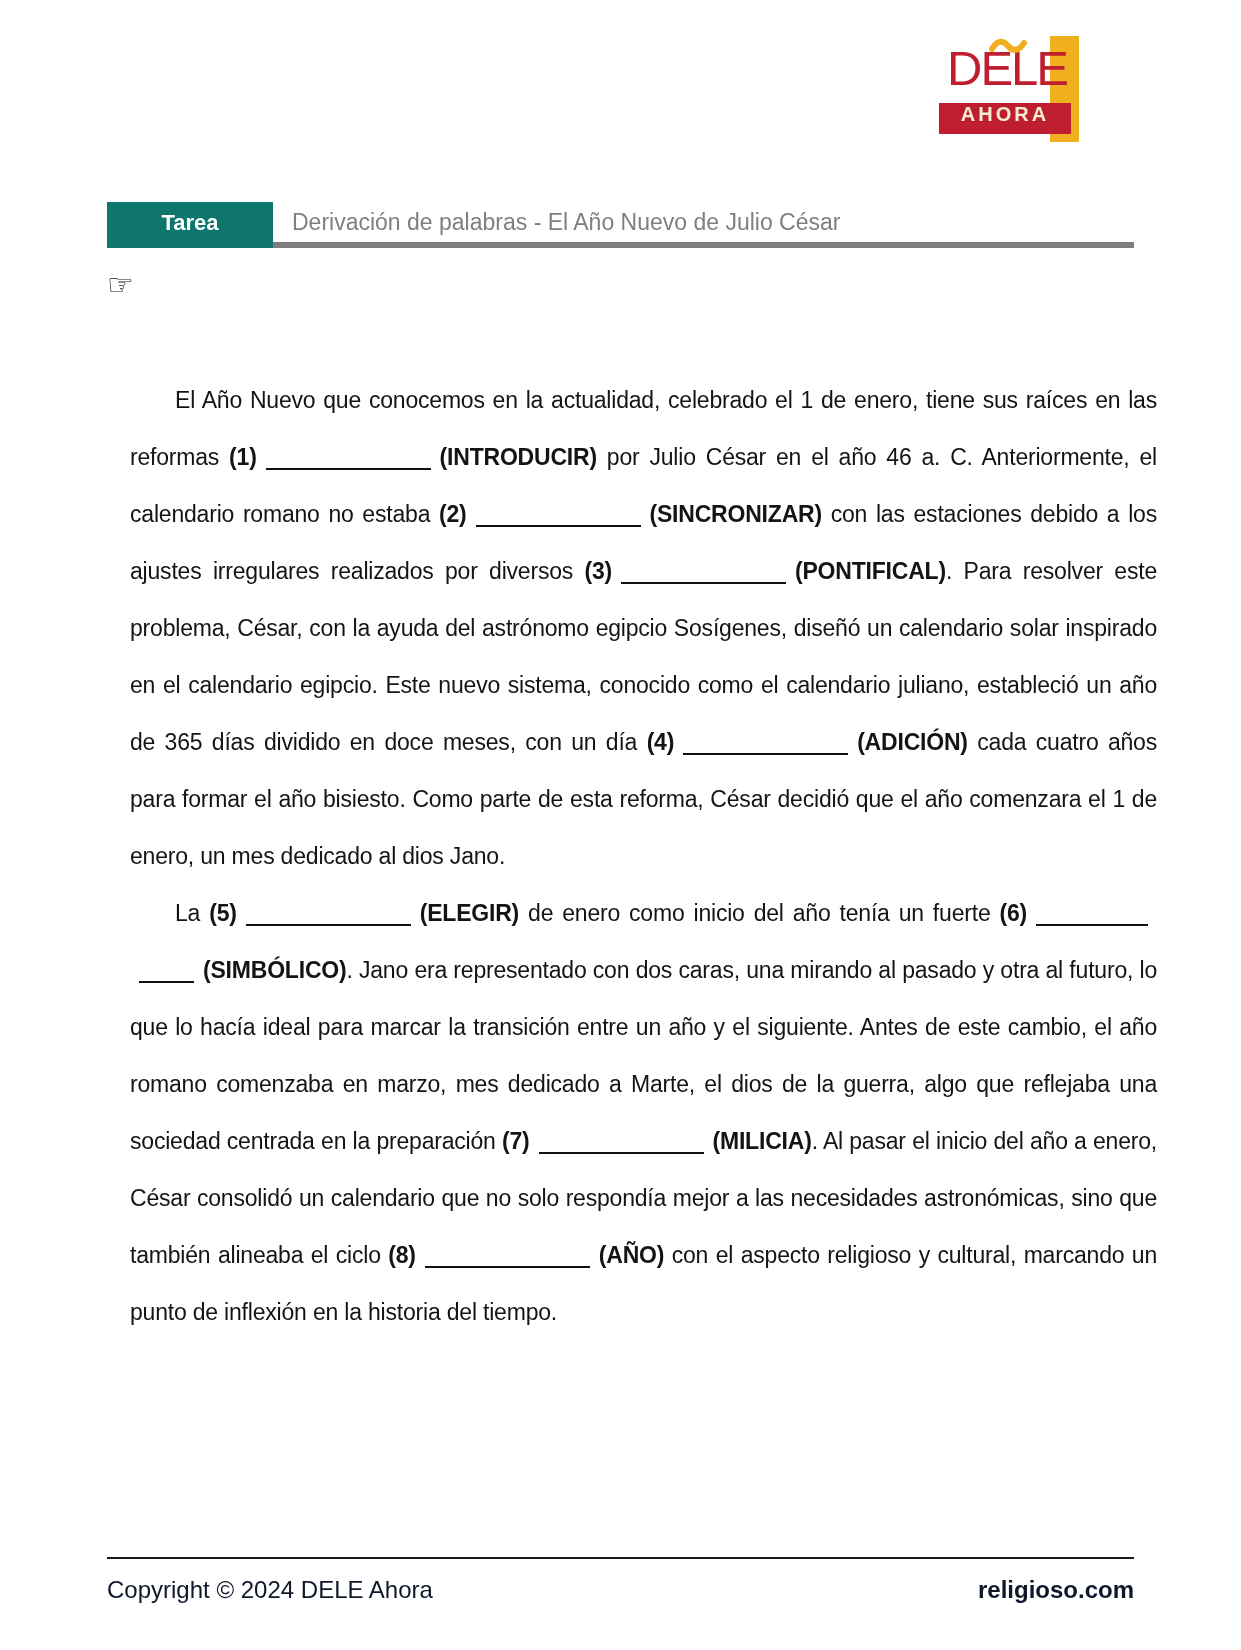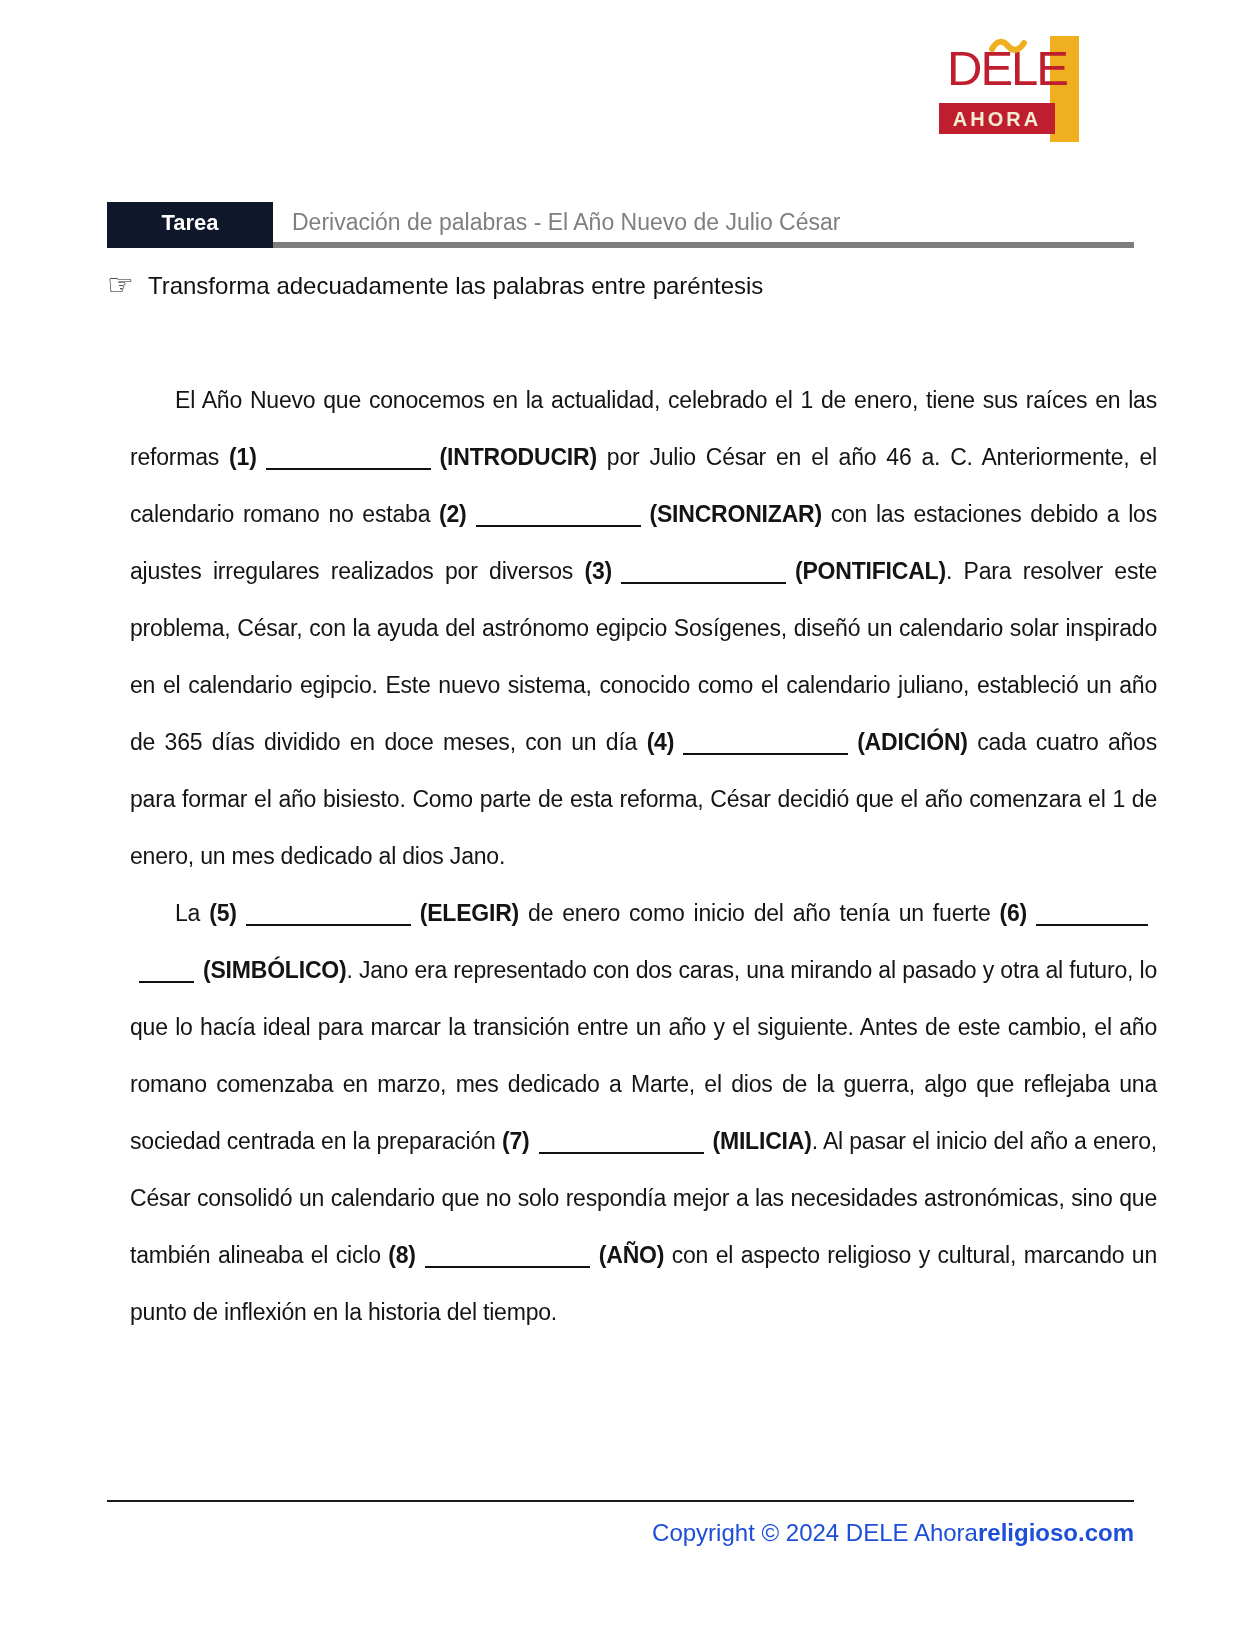--- a/index.html
+++ b/index.html
@@ -29,26 +29,25 @@
     top: 0;
     width: 29px;
     height: 106px;
     background: var(--logo-yellow, #F0AF1F);
     z-index: 1;
   }
   .logo-band {
     position: absolute;
     left: 3px;
     top: 67px;
-    width: 116px;
+    width: 132px;
     height: 31px;
     background: var(--logo-red, #BE1E2D);
     z-index: 2;
     display: flex;
-    align-items: center;
     justify-content: center;
   }
   .logo-band span {
     color: var(--logo-cream, #F5EDD3);
     font-weight: bold;
     font-size: 20px;
     letter-spacing: 3px;
     line-height: 1;
     padding-top: 1px;
   }
@@ -87,21 +86,21 @@
     width: 100%;
     height: 6px;
     background: #7d7d7d;
   }
   .task-tag {
     position: absolute;
     left: 0;
     top: 0;
     width: 166px;
     height: 46px;
-    background: #0f172a;
+    background: #0f766e;
     color: #ffffff;
     font-weight: bold;
     font-size: 22px;
     display: flex;
     align-items: center;
     justify-content: center;
     padding-bottom: 4px;
   }
   .task-title {
     position: absolute;
@@ -155,29 +154,29 @@
     height: 1em;
     border-bottom: 2.5px solid #111;
     vertical-align: -5px;
     margin: 0 9px;
   }
 
   
   .footer {
     position: absolute;
     left: 107px;
-    top: 1500px;
+    top: 1557px;
     width: 1027px;
     border-top: 2px solid #1a1a1a;
     padding-top: 17px;
     display: flex;
-    justify-content: flex-end;
+    justify-content: space-between;
     align-items: baseline;
     font-size: 24px;
-    color: #1d4ed8;
+    color: #0f172a;
   }
   .footer .site { font-weight: bold; }
 </style>
 </head>
 <body>
 
 <div class="page">
 
   <div class="logo">
     <div class="logo-bar"></div>
@@ -191,21 +190,20 @@
   </div>
 
   <div class="header">
     <div class="header-rule"></div>
     <div class="task-tag">Tarea</div>
     <div class="task-title">Derivación de palabras - El Año Nuevo de Julio César</div>
   </div>
 
   <div class="instruction">
     <span class="hand-icon">☞</span>
-    <span>Transforma adecuadamente las palabras entre paréntesis</span>
   </div>
 
   <div class="body-text">
     <p><span>El Año Nuevo que conocemos en la actualidad, celebrado el 1 de enero, tiene sus raíces en las reformas </span><strong>(1)</strong><span class="blank" style="width: 165px;"></span><strong>(INTRODUCIR)</strong><span> por Julio César en el año 46 a. C. Anteriormente, el calendario romano no estaba </span><strong>(2)</strong><span class="blank" style="width: 165px;"></span><strong>(SINCRONIZAR)</strong><span> con las estaciones debido a los ajustes irregulares realizados por diversos </span><strong>(3)</strong><span class="blank" style="width: 165px;"></span><strong>(PONTIFICAL)</strong><span>. Para resolver este problema, César, con la ayuda del astrónomo egipcio Sosígenes, diseñó un calendario solar inspirado en el calendario egipcio. Este nuevo sistema, conocido como el calendario juliano, estableció un año de 365 días dividido en doce meses, con un día </span><strong>(4)</strong><span class="blank" style="width: 165px;"></span><strong>(ADICIÓN)</strong><span> cada cuatro años para formar el año bisiesto. Como parte de esta reforma, César decidió que el año comenzara el 1 de enero, un mes dedicado al dios Jano.</span></p>
     <p><span>La </span><strong>(5)</strong><span class="blank" style="width: 165px;"></span><strong>(ELEGIR)</strong><span> de enero como inicio del año tenía un fuerte </span><strong>(6)</strong><span class="blank" style="width: 112px;"></span><span class="blank" style="width: 55px;"></span><strong>(SIMBÓLICO)</strong><span>. Jano era representado con dos caras, una mirando al pasado y otra al futuro, lo que lo hacía ideal para marcar la transición entre un año y el siguiente. Antes de este cambio, el año romano comenzaba en marzo, mes dedicado a Marte, el dios de la guerra, algo que reflejaba una sociedad centrada en la preparación </span><strong>(7)</strong><span class="blank" style="width: 165px;"></span><strong>(MILICIA)</strong><span>. Al pasar el inicio del año a enero, César consolidó un calendario que no solo respondía mejor a las necesidades astronómicas, sino que también alineaba el ciclo </span><strong>(8)</strong><span class="blank" style="width: 165px;"></span><strong>(AÑO)</strong><span> con el aspecto religioso y cultural, marcando un punto de inflexión en la historia del tiempo.</span></p>
   </div>
 
   <div class="footer">
     <span>Copyright © 2024 DELE Ahora</span>
     <span class="site">religioso.com</span>

